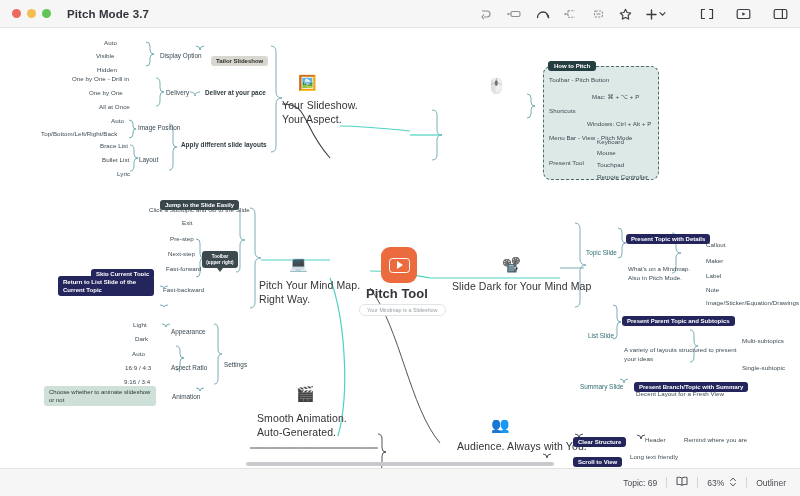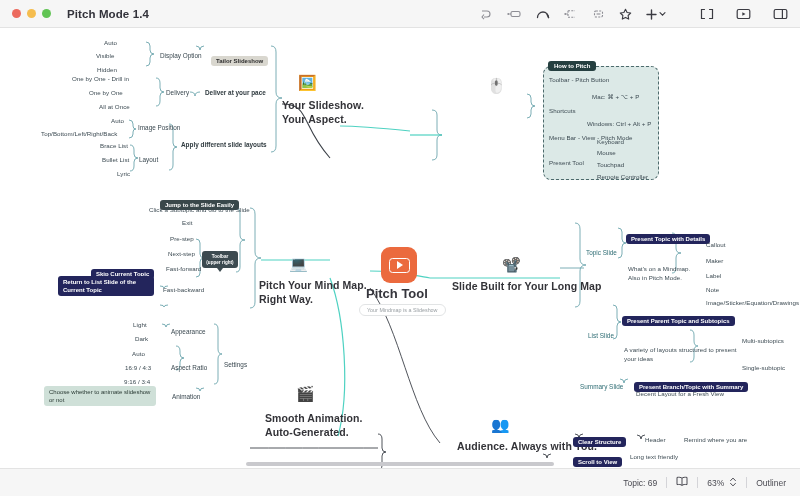--- a/index.html
+++ b/index.html
@@ -35,21 +35,21 @@
   .leaf { font-size:6.2px; color:#3c4a52; letter-spacing:.05px; }
   .mid  { font-size:6.4px; color:#3a4850; }
   .teal { color:#2f6d74; }
 
   .pill { border-radius:3px; padding:2px 5px; font-size:6px; font-weight:bold; display:inline-block; }
   .pill-navy { background:#23255c; color:#fff; }
   .pill-dark { background:#39474a; color:#fff; }
   .pill-gray { background:#d9d7cf; color:#2d2d2d; }
   .pill-sage { background:#cfe0d8; color:#2a3a34; font-weight:normal; white-space:normal; line-height:1.35; }
 
-  .bigtext { font-size:10.5px; color:#333338; line-height:1.35; letter-spacing:.1px;font-weight:bold; }
+  .bigtext { font-size:10.5px; color:#333338; line-height:1.35; letter-spacing:.1px; }
   .emoji { font-size:15px; line-height:1; }
 
   
   .center-icon {
     position:absolute; width:36px; height:36px; border-radius:9px;
     background:#eb6a3e; display:flex; align-items:center; justify-content:center;
   }
   .center-icon .play-box {
     width:21px; height:15px; border:1.8px solid #fff; border-radius:3.5px;
     display:flex; align-items:center; justify-content:center;
@@ -104,21 +104,21 @@
 <body>
 
 <div id="app">
 
   <div class="titlebar">
     <div class="traffic">
       <div class="dot r"></div>
       <div class="dot y"></div>
       <div class="dot g"></div>
     </div>
-    <div class="doc-title">Pitch Mode 1.4</div>
+    <div class="doc-title">Pitch Mode 3.7</div>
 
     <div class="tb-center">
       <span class="tbicon">
         <svg width="13" height="11" viewBox="0 0 13 11">
             <path d="M2 2h5a3 3 0 0 1 0 6H4" fill="none" stroke="currentColor" stroke-width="1.1"></path>
             <path d="M4 5.5 2 8l2 2.2" fill="none" stroke="currentColor" stroke-width="1.1"></path>
           </svg>
       </span>
       <span class="tbicon">
         <svg width="15" height="10" viewBox="0 0 15 10">
@@ -324,21 +324,21 @@
     <div class="node mid" style="left:172px; top:365px;">Animation</div>
     <div class="node mid" style="left:224px; top:333px;">Settings</div>
 
     <div class="node emoji" style="left:289px; top:228px;">💻</div>
     <div class="node bigtext" style="left:259px; top:250px;">
       <span>Pitch Your Mind Map.</span><br>
       <span>Right Way.</span>
     </div>
 
     <div class="node emoji" style="left:296px; top:358px;">🎬</div>
-    <div class="node bigtext" style="left:265px; top:383px;">
+    <div class="node bigtext" style="left:257px; top:383px;">
       <span>Smooth Animation.</span><br>
       <span>Auto-Generated.</span>
     </div>
 
     <div class="center-icon" style="left:381px; top:219px;">
       <span class="play-box">
           <span class="tri"></span>
         </span>
     </div>
     <div class="center-label" style="left:366px; top:258px;">Pitch Tool</div>
@@ -353,21 +353,21 @@
     <div class="node leaf" style="left:592px; top:65px;">Mac: ⌘ + ⌥ + P</div>
     <div class="node leaf" style="left:587px; top:92px;">Windows: Ctrl + Alt + P</div>
     <div class="node leaf" style="left:549px; top:106px;">Menu Bar - View - Pitch Mode</div>
     <div class="node leaf" style="left:549px; top:131px;">Present Tool</div>
     <div class="node leaf" style="left:597px; top:110px;">Keyboard</div>
     <div class="node leaf" style="left:597px; top:121px;">Mouse</div>
     <div class="node leaf" style="left:597px; top:133px;">Touchpad</div>
     <div class="node leaf" style="left:597px; top:145px;">Remote Controller</div>
 
     <div class="node emoji" style="left:502px; top:229px;">📽️</div>
-    <div class="node bigtext" style="left:452px; top:251px;">Slide Built for Your Long Map</div>
+    <div class="node bigtext" style="left:452px; top:251px;">Slide Dark for Your Mind Map</div>
 
     <div class="node mid teal" style="left:586px; top:221px;">Topic Slide</div>
     <div class="node" style="left:626px; top:199px;"><span class="pill pill-navy">Present Topic with Details</span></div>
     <div class="node leaf" style="left:628px; top:237px; line-height:1.4;">
       <span>What's on a Mindmap.</span><br>
       <span>Also in Pitch Mode.</span>
     </div>
     <div class="node leaf" style="left:706px; top:213px;">Callout</div>
     <div class="node leaf" style="left:706px; top:229px;">Maker</div>
     <div class="node leaf" style="left:706px; top:244px;">Label</div>

